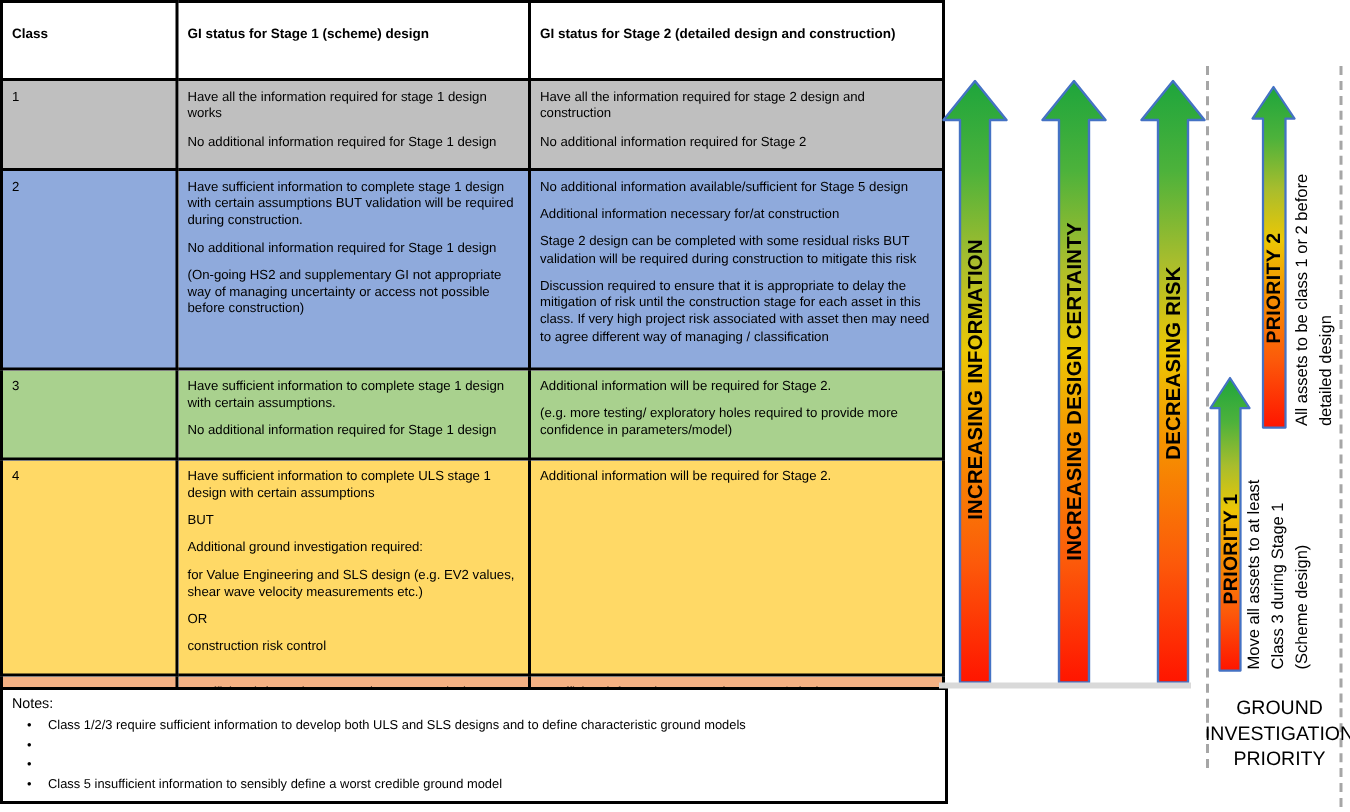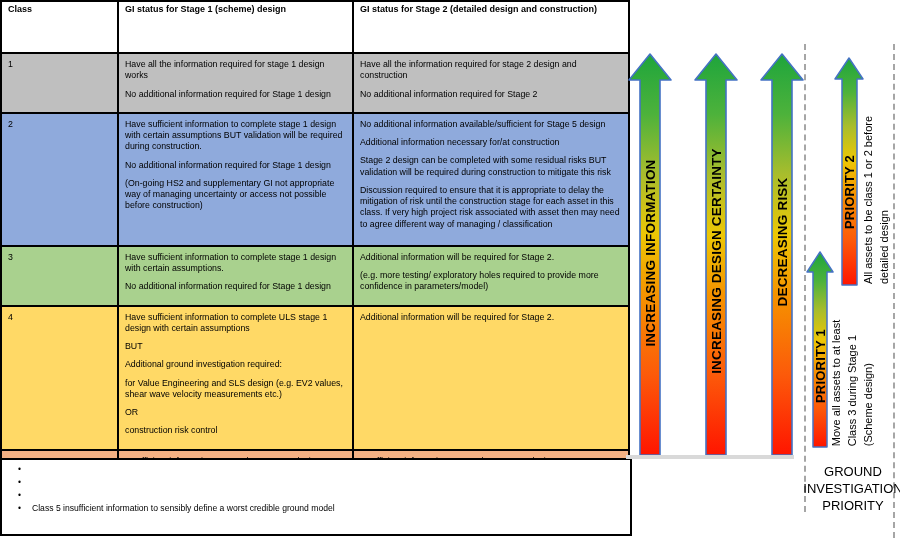--- a/index.html
+++ b/index.html
@@ -11,21 +11,21 @@
   .gi-table{
     position:absolute;left:0;top:0;width:628px;
     border-collapse:collapse;table-layout:fixed;
   }
   .gi-table th,.gi-table td{
     border:2.5px solid #000;vertical-align:top;overflow:hidden;
     padding:5px 6px;
   }
   .gi-table th{
     font-size:9px;font-weight:bold;text-align:left;background:#fff;
-    padding-top:2px;
+    padding-top:15px;
   }
   .gi-table td{font-size:8.8px;line-height:1.28;}
   .gi-table td p{margin:0 0 7px 0;}
   .class-cell{font-size:16px;padding-left:8px;padding-top:4px;}
   
   .notes-box{
     position:absolute;left:0;top:458px;width:622px;height:71px;
     border:2.5px solid #000;background:#fff;padding:3px 0 0 6px;
   }
   .notes-title{font-size:9.5px;line-height:1.5;}
@@ -121,23 +121,25 @@
           <p>Insufficient information to complete stage 1 design</p>
         </td>
     <td>
           <p>Insufficient information to complete stage 2 design</p>
         </td>
   </tr>
 </tbody>
   </table>
 
 <div class="notes-box">
+  <div class="notes-title">Notes:</div>
   <div>
       <div class="note-item">
         <span class="bullet">•</span>
+        <span>Class 1/2/3 require sufficient information to develop both ULS and SLS designs and to define characteristic ground models</span>
       </div>
       <div class="note-item">
         <span class="bullet">•</span>
       </div>
       <div class="note-item">
         <span class="bullet">•</span>
       </div>
       <div class="note-item">
         <span class="bullet">•</span>
         <span>Class 5 insufficient information to sensibly define a worst credible ground model</span>

